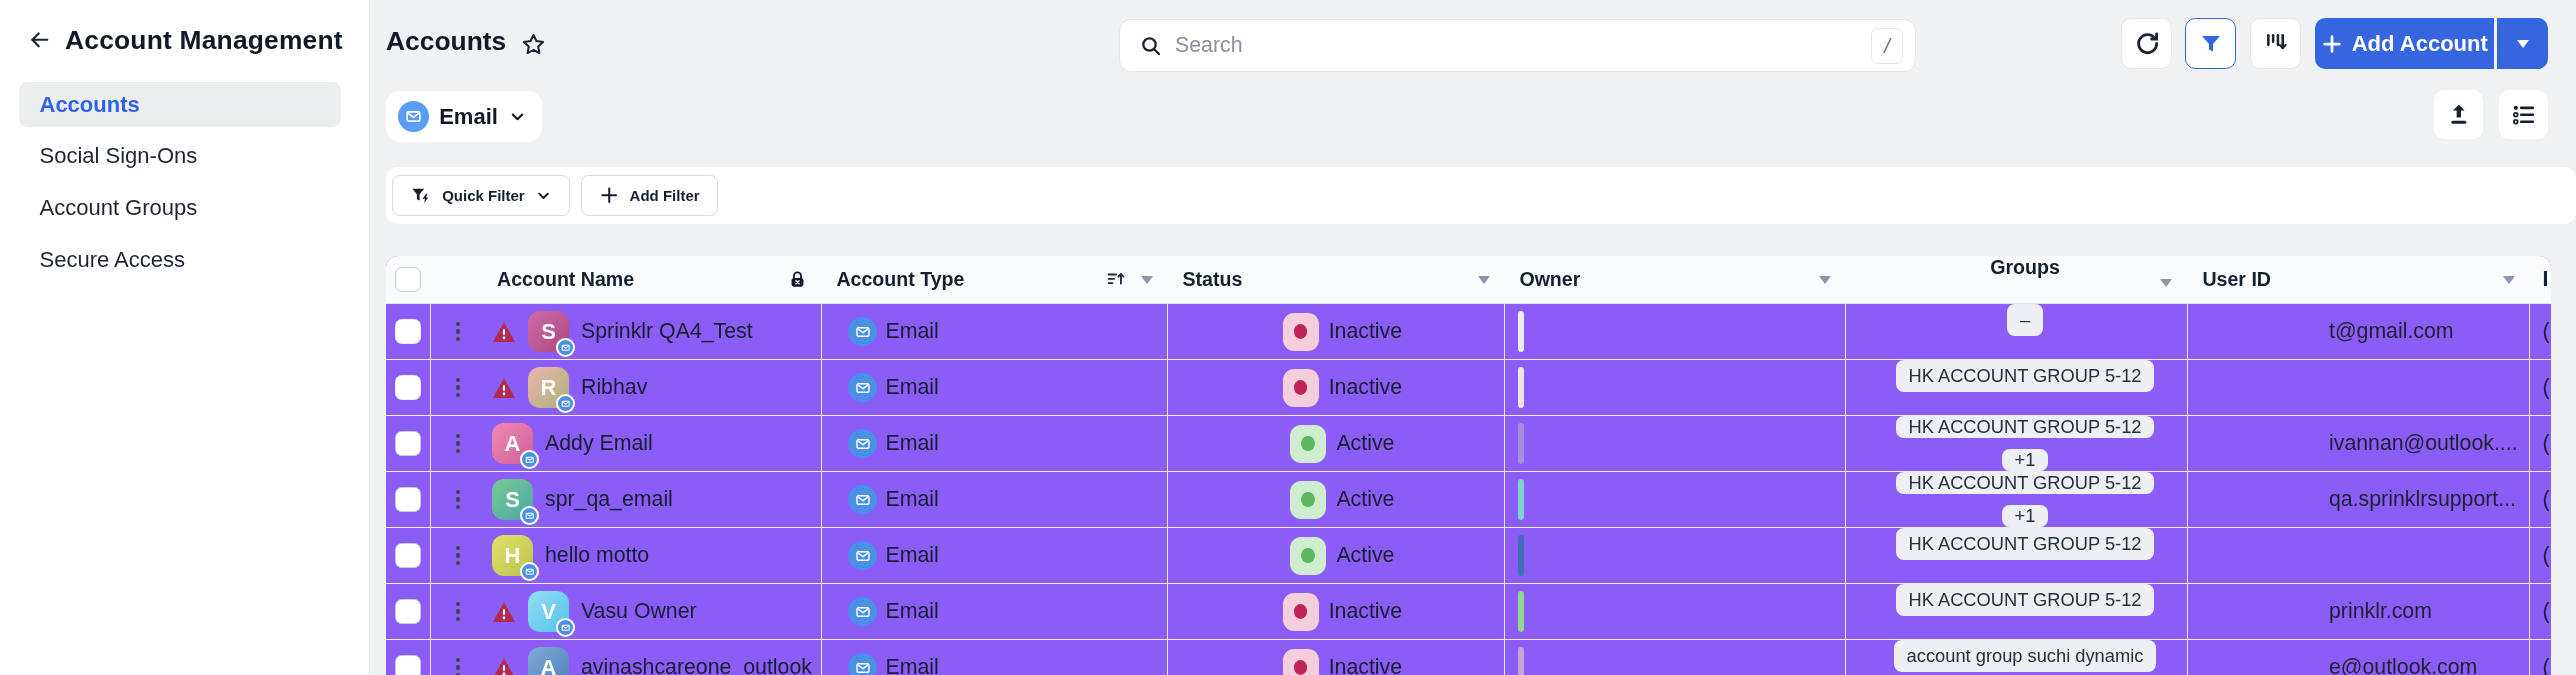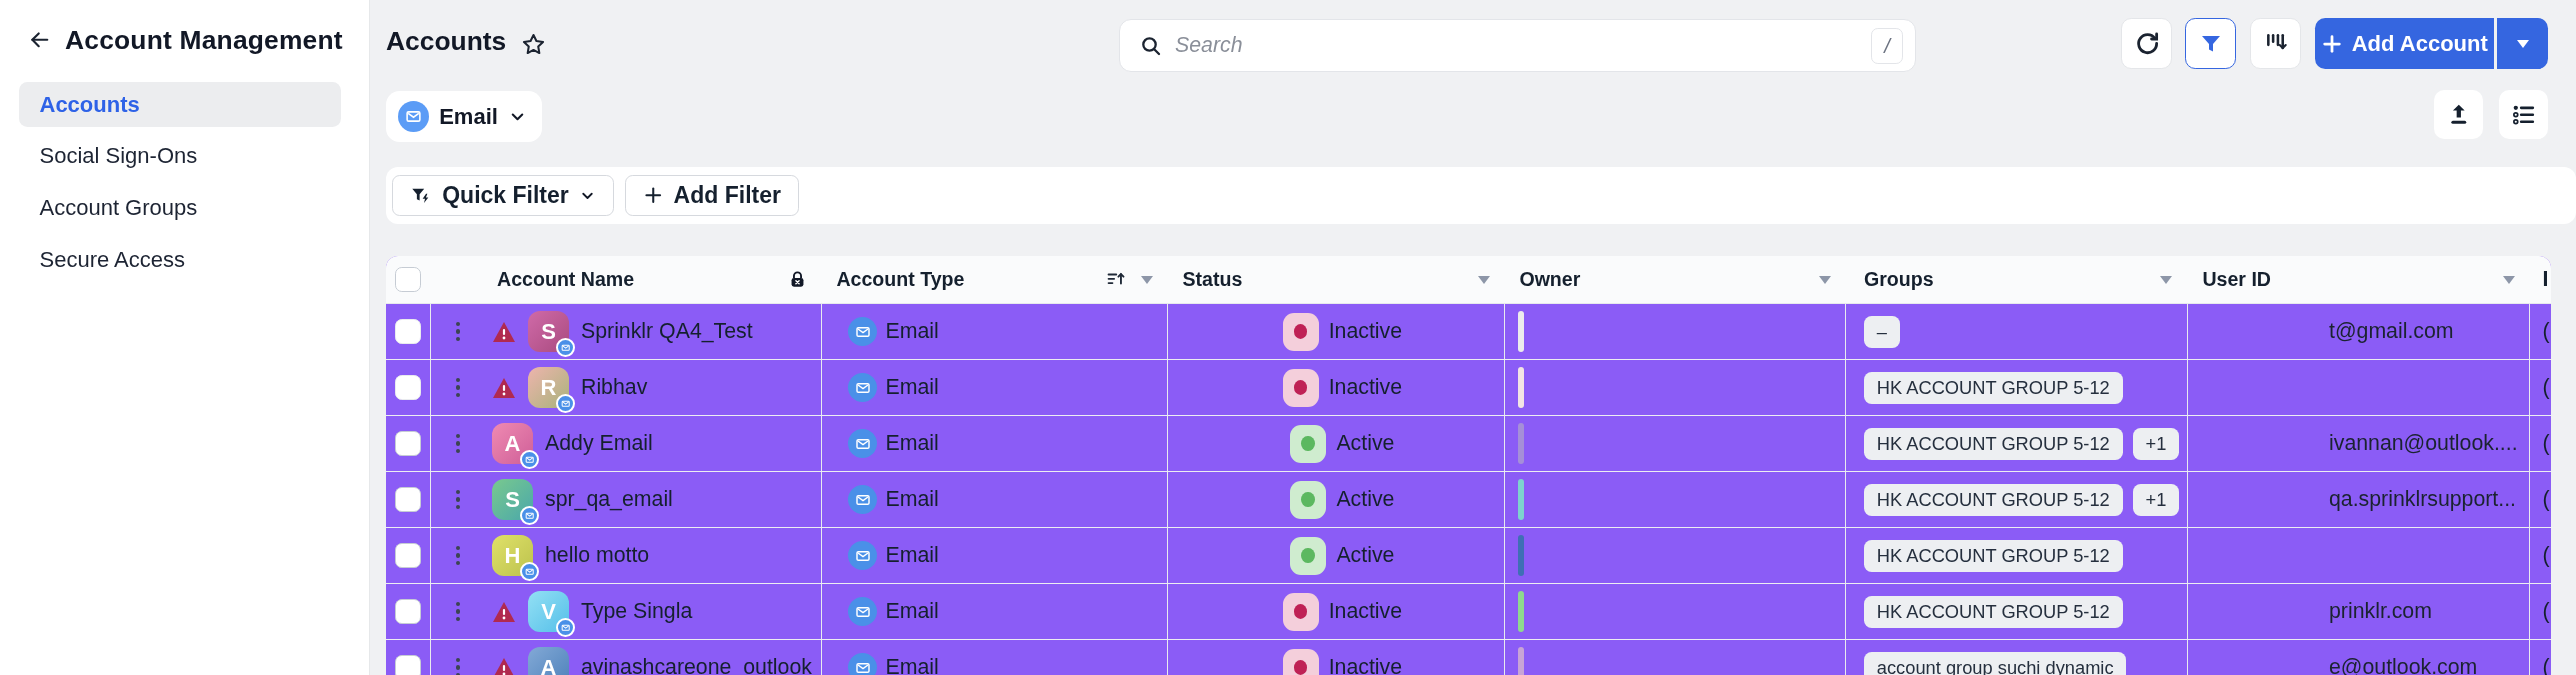--- a/index.html
+++ b/index.html
@@ -13,52 +13,52 @@
   .sb-head { position:absolute; left:0; top:20px; width:100%; height:41px; }
   .back-arrow { position:absolute; left:27px; top:6.8px; width:25.6px; height:25.6px; cursor:pointer; }
   .sb-title { position:absolute; left:65px; top:5.1px; font-size:26.4px; font-weight:bold; color:#121826; letter-spacing:0.2px; }
   .sb-nav { position:absolute; left:19px; top:82px; width:322px; }
   .sb-item { height:45px; display:flex; align-items:center; padding-left:20.5px; margin-bottom:6.8px; border-radius:8.5px; font-size:22px; color:#1d2433; cursor:pointer; }
   .sb-item.active { background:#ecedef; color:#2e62e7; font-weight:bold; }
   
   .page-title { position:absolute; left:386px; top:25.6px; font-size:26.4px; font-weight:bold; color:#121826; }
   .star-btn { position:absolute; left:520px; top:31px; width:27px; height:27px; cursor:pointer; }
   .searchbar { position:absolute; left:1119px; top:19px; width:797px; height:53px; background:#fff; border:0.9px solid #e3e5e9; border-radius:12px; display:flex; align-items:center; padding:0 12px 0 19px; }
-  .searchbar input { flex:1; border:none; outline:none; font-size:21.3px; color:#1b2330; margin-left:12px; font-family:"Liberation Sans", sans-serif; background:transparent;font-style:italic; }
+  .searchbar input { flex:1; border:none; outline:none; font-size:21.3px; color:#1b2330; margin-left:12px; font-family:"Liberation Sans", sans-serif; background:transparent; }
   .searchbar input::placeholder { color:#8a8f99; }
   .slash-badge { width:32px; height:36px; border:0.9px solid #e3e5e9; border-radius:6.8px; display:flex; align-items:center; justify-content:center; font-size:20.5px; color:#6b7280; font-style:italic; }
   .icon-btn { position:absolute; top:18px; width:51px; height:51px; background:#fff; border:0.9px solid #e4e6e9; border-radius:10.2px; display:flex; align-items:center; justify-content:center; cursor:pointer; }
   .btn-refresh { left:2121px; }
   .btn-filter { left:2185px; border:1.7px solid #3566e0; }
   .btn-bars { left:2250px; }
   .btn-add { position:absolute; left:2315px; top:18px; width:179px; height:51px; background:#3566e0; border-radius:10.2px 0 0 10.2px; display:flex; align-items:center; justify-content:center; gap:8.5px; color:#fff; font-size:22px; font-weight:bold; cursor:pointer; }
   .btn-add-caret { position:absolute; left:2497px; top:18px; width:51px; height:51px; background:#3566e0; border-radius:0 10.2px 10.2px 0; display:flex; align-items:center; justify-content:center; cursor:pointer; }
   .caret-white { width:0; height:0; border-left:6.8px solid transparent; border-right:6.8px solid transparent; border-top:8.5px solid #fff; }
   
   .chip-email { position:absolute; left:386px; top:91px; height:51px; background:#fff; border-radius:13.6px; display:flex; align-items:center; padding:0 15.4px 0 12px; gap:10.2px; cursor:pointer; }
   .chip-email .label { font-size:22px; font-weight:bold; color:#121826; }
   .round-mail { width:31px; height:31px; border-radius:50%; background:#5b9cf6; display:flex; align-items:center; justify-content:center; }
   .sq-btn { position:absolute; top:90px; width:49px; height:49px; background:#fff; border-radius:10.2px; display:flex; align-items:center; justify-content:center; cursor:pointer; }
   .btn-upload { left:2434px; } .btn-list { left:2499px; }
   
   .filter-band { position:absolute; left:386px; top:167px; width:2190px; height:57px; background:#fff; border-radius:12px; display:flex; align-items:center; padding-left:6px; gap:11px; }
-  .fbtn { height:41px; border:0.9px solid #d6d9de; border-radius:7.7px; background:#fff; display:flex; align-items:center; padding:0 17px; gap:10.2px; font-size:23px; color:#15202e; font-weight:bold; cursor:pointer; }
+  .fbtn { height:41px; border:0.9px solid #d6d9de; border-radius:7.7px; background:#fff; display:flex; align-items:center; padding:0 17px; gap:10.2px; font-size:15px; color:#15202e; font-weight:bold; cursor:pointer; }
   
   .tbl { position:absolute; left:386px; top:256px; width:2165px; height:420px; background:#8b5cf6; border-radius:12px 12px 0 0; overflow:hidden; }
   .vline { position:absolute; top:0; bottom:0; width:0.9px; background:#e9ebef; z-index:1; }
   .thead { position:absolute; left:0; top:0; width:100%; height:48px; background:#fafbfc; border-bottom:0.9px solid #e7e9ed; z-index:2; }
   .tbody { position:absolute; left:0; top:48px; width:100%; z-index:2; }
   .trow { position:relative; width:100%; height:56px; border-bottom:0.9px solid #edeef2; background:transparent; cursor:pointer; }
   .cell { position:absolute; top:0; height:100%; display:flex; align-items:center; }
   .c0 { left:0; width:44px; justify-content:center; }
   .c1 { left:44px;  width:391px; }
   .c2 { left:435px; width:346px; }
   .c3 { left:781px; width:337px;justify-content:center; }
   .c4 { left:1118px; width:341px; }
-  .c5 { left:1459px; width:341px; }
+  .c5 { left:1459px; width:341px;flex-direction:column; }
   .c6 { left:1801px; width:342px; }
   .c7 { left:2143px; width:22px; overflow:hidden; }
   .hcell { font-size:19.6px; font-weight:bold; color:#15202e; }
   .hcell .flt { margin-left:auto; margin-right:13.6px; }
   .tri-down { width:0; height:0; border-left:6.8px solid transparent; border-right:6.8px solid transparent; border-top:8.5px solid #8d96a8; cursor:pointer; }
   .cbx { width:25.6px; height:25.6px; border:1.7px solid #c6ccd4; border-radius:6.8px; background:#fff; cursor:pointer; }
   .cbx.muted { border-color:#e9ebee; }
   .kebab { display:flex; flex-direction:column; gap:3.4px; margin-left:22px; width:12px; align-items:center; cursor:pointer; }
   .kebab i { width:4.3px; height:4.3px; border-radius:50%; background:#3c4452; }
   .warn { width:24px; height:22px; margin-left:28px; flex:0 0 auto; }
@@ -552,21 +552,21 @@
       </span>
       <span class="avatar" style="background: linear-gradient(135deg, rgb(147, 224, 244), rgb(85, 191, 233));">
         <span class="ltr">V</span>
         <span class="mail-badge">
           <svg width="9.4" height="9.4" viewBox="0 0 24 24" fill="none" stroke="#fff" stroke-width="2.6">
                   <rect x="3" y="5.5" width="18" height="13" rx="2"></rect>
                   <path d="M4.5 7.5 12 13l7.5-5.5"></path>
                 </svg>
         </span>
       </span>
-      <span class="acc-name">Type Singla</span>
+      <span class="acc-name">Vasu Owner</span>
     </div>
     <div class="cell c2">
       <span class="type-ico">
         <svg width="16" height="16" viewBox="0 0 24 24" fill="none" stroke="#fff" stroke-width="2.2">
                 <rect x="3" y="5.5" width="18" height="13" rx="2"></rect>
                 <path d="M4.5 7.5 12 13l7.5-5.5"></path>
               </svg>
       </span>
       <span class="type-label">Email</span>
     </div>

